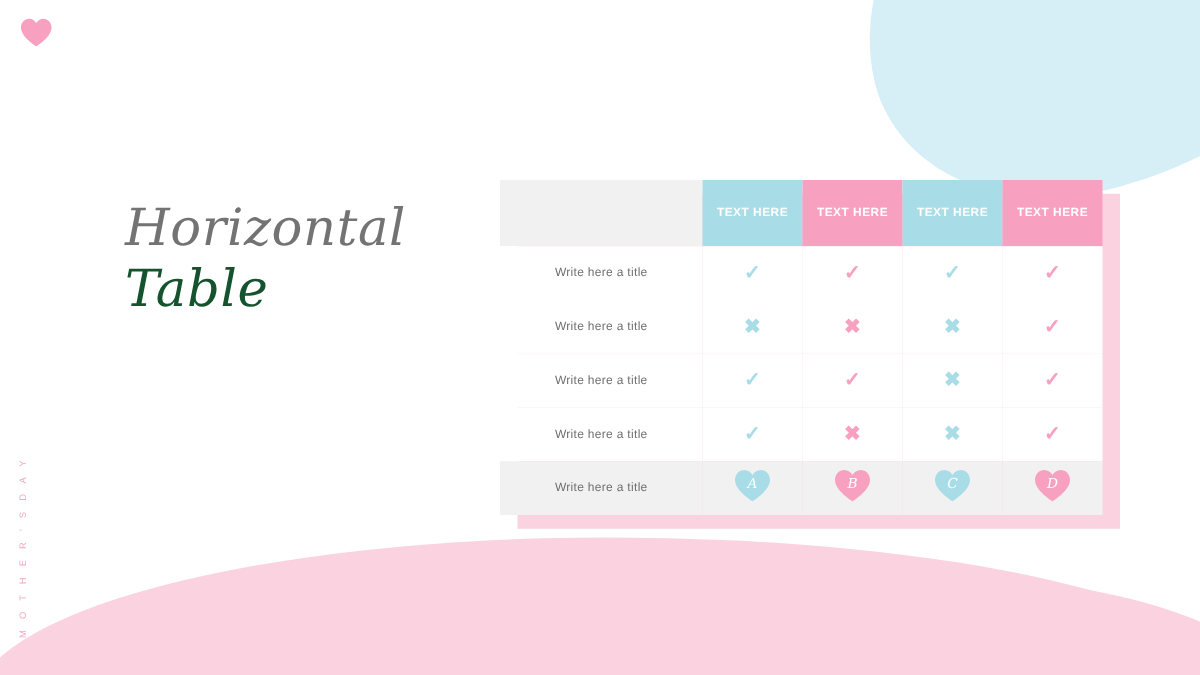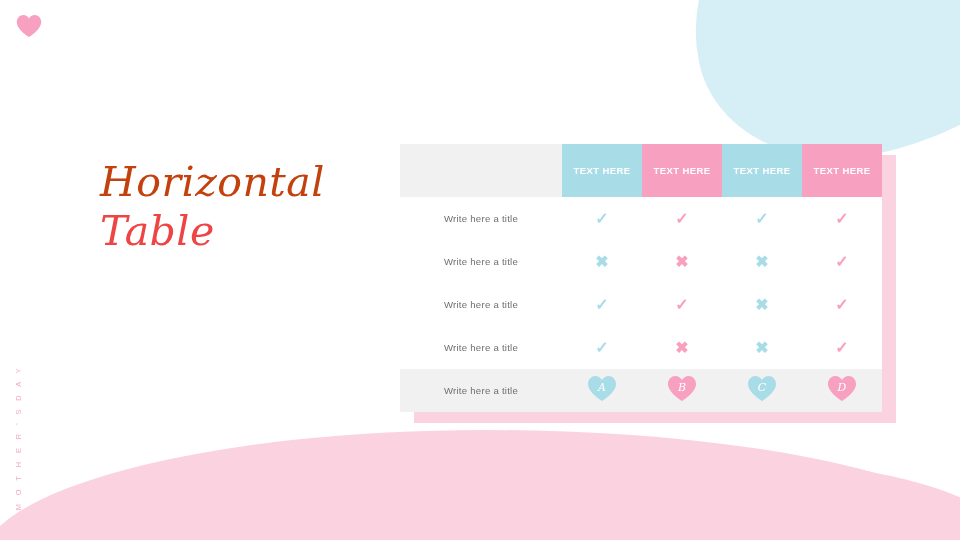--- a/index.html
+++ b/index.html
@@ -91,22 +91,22 @@
     width: 300px;
   }
   .title-line {
     font-family: "DejaVu Serif", serif;
     font-style: italic;
     font-size: 41px;
     line-height: 49px;
     font-weight: 400;
     letter-spacing: 0.5px;
   }
-  .title-line.one { color: #c2410c; }
-  .title-line.two { color: #ef4444; }
+  .title-line.one { color: #737373; }
+  .title-line.two { color: #14532d; }
 
   .lead-text {
     position: absolute;
     left: 95px;
     top: 320px;
     width: 200px;
     font-size: 8.4px;
     line-height: 21px;
     color: #8d8d8d;
     text-align: justify;

